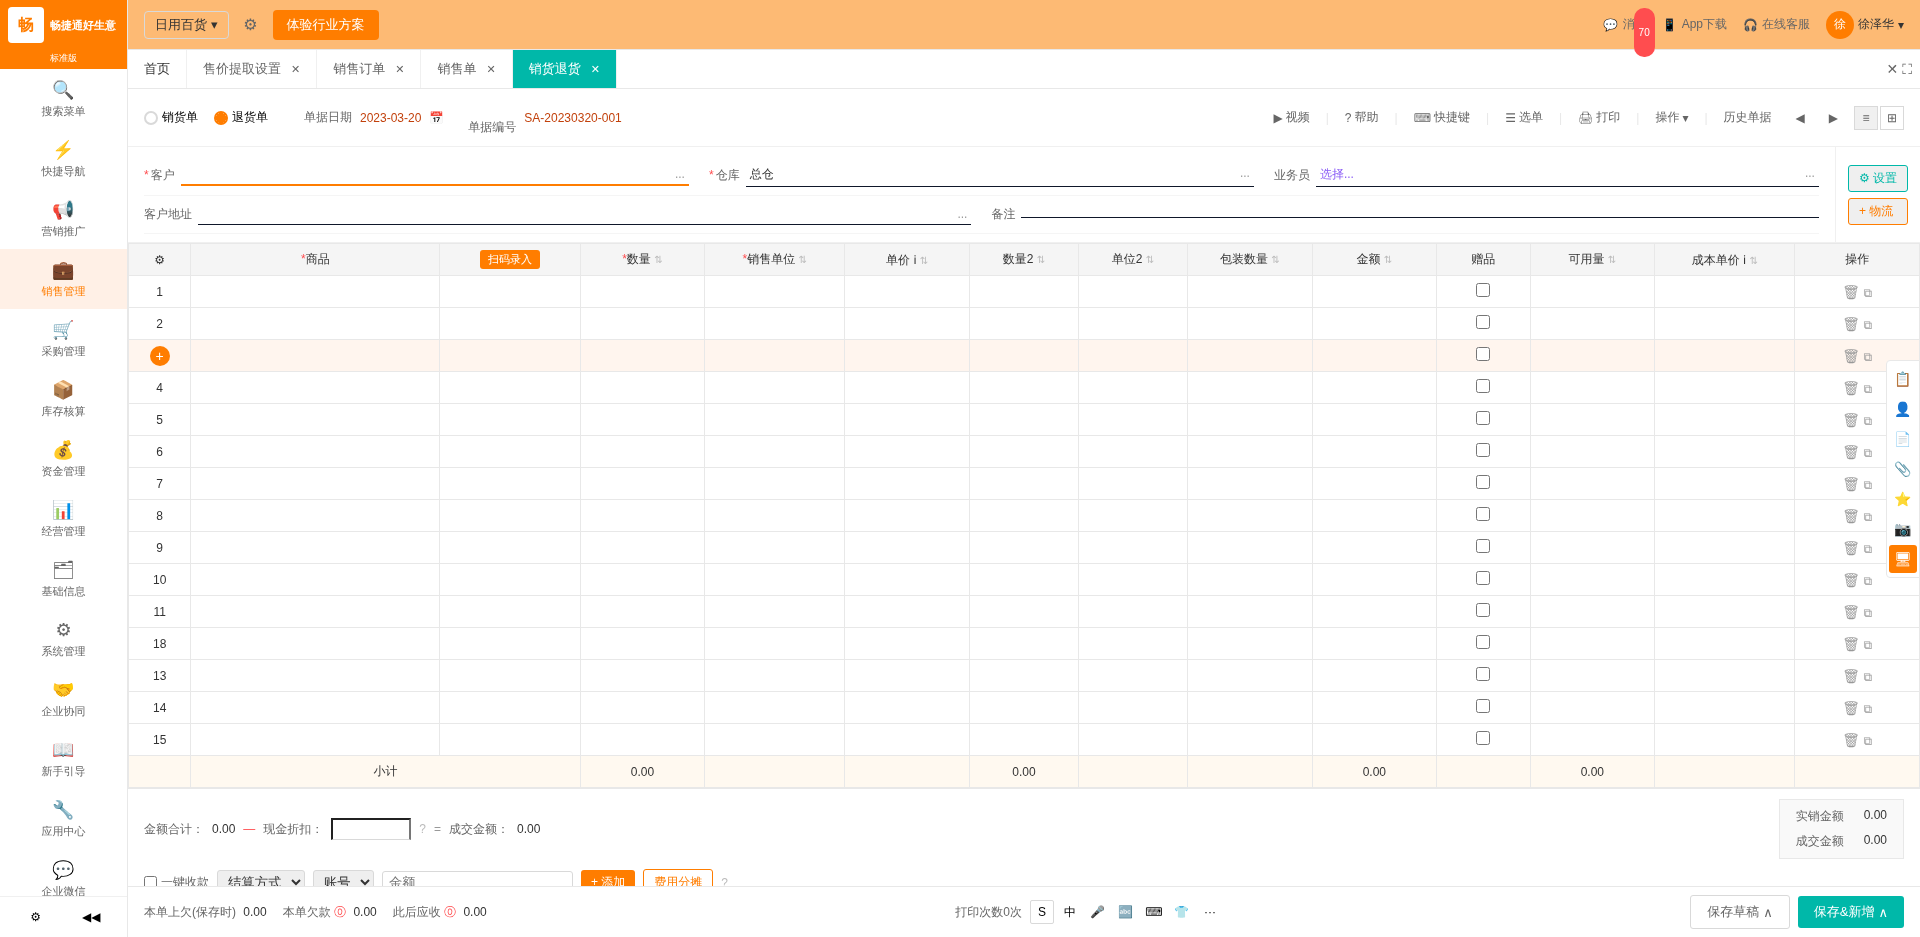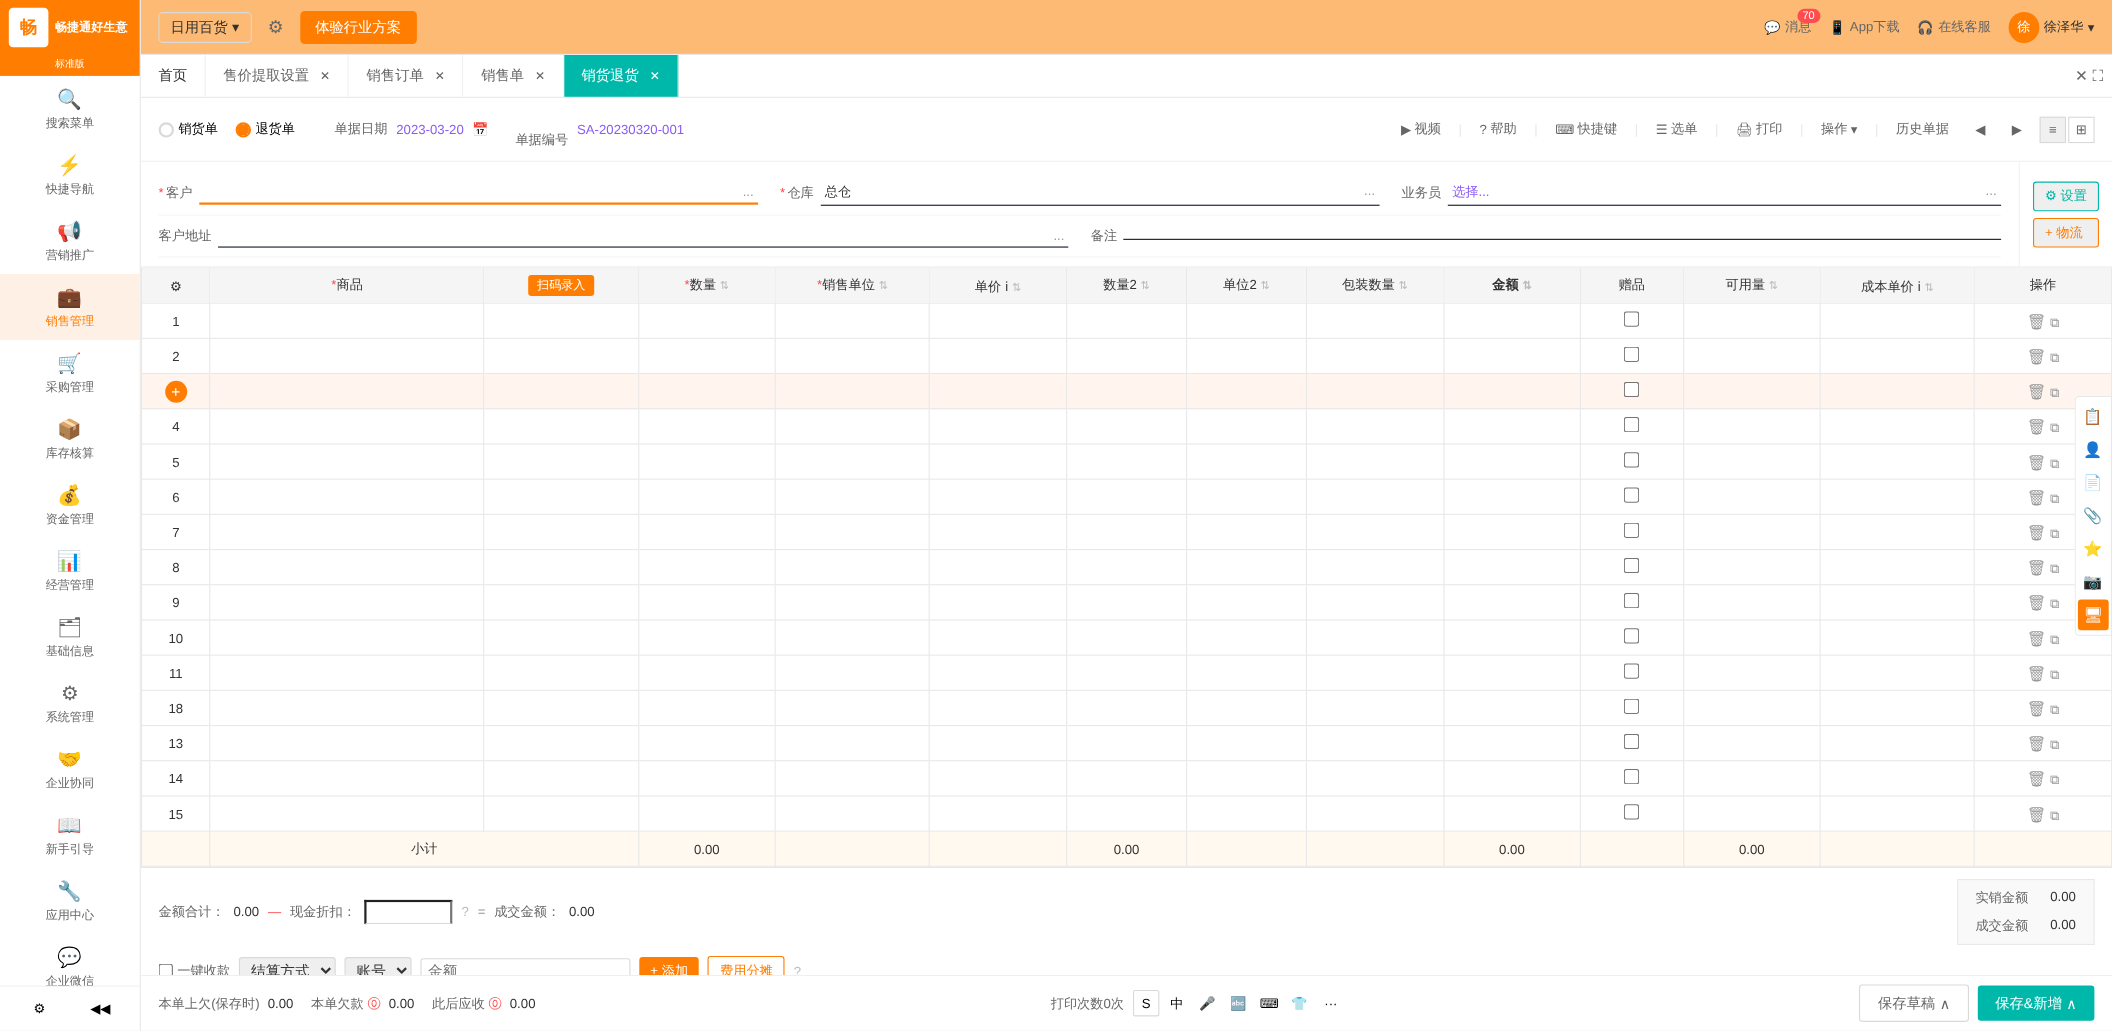--- a/index.html
+++ b/index.html
@@ -25,21 +25,21 @@
     .main-content { flex: 1; display: flex; flex-direction: column; overflow: hidden; }
     
     
     .top-bar { height: 50px; background: #fdba74; display: flex; align-items: center; justify-content: space-between; padding: 0 16px; border-bottom: 1px solid #e8e8e8; flex-shrink: 0; }
     .top-bar-left { display: flex; align-items: center; gap: 8px; }
     .dropdown-btn { display: flex; align-items: center; gap: 4px; padding: 4px 10px; border: 1px solid #d9d9d9; border-radius: 4px; cursor: pointer; font-size: 13px; color: #333; }
     .settings-btn { width: 28px; height: 28px; display: flex; align-items: center; justify-content: center; border-radius: 4px; cursor: pointer; color: #666; font-size: 16px; }
     .experience-btn { background: #ff7d00; color: #fff; border: none; padding: 6px 14px; border-radius: 4px; cursor: pointer; font-size: 13px; }
     .top-bar-right { display: flex; align-items: center; gap: 16px; }
     .top-icon-btn { display: flex; align-items: center; gap: 4px; cursor: pointer; color: #666; font-size: 12px; position: relative; }
-    .badge { background: #ff4d4f; color: #fff; border-radius: 10px; font-size: 10px; padding: 1px 5px; position: absolute; top: -8px; right: -8px; }
+    .badge { background: #ff4d4f; color: #fff; border-radius: 10px; font-size: 10px; padding: 19px 5px; position: absolute; top: -8px; right: -8px; }
     .user-info { display: flex; align-items: center; gap: 4px; cursor: pointer; color: #333; }
     .avatar { width: 28px; height: 28px; border-radius: 50%; background: #ff7d00; display: flex; align-items: center; justify-content: center; color: #fff; font-size: 12px; }
     
     
     .tabs-bar { background: #fff; border-bottom: 1px solid #e8e8e8; display: flex; align-items: center; padding: 0; flex-shrink: 0; }
     .tab { display: flex; align-items: center; gap: 4px; padding: 10px 16px; cursor: pointer; color: #666; font-size: 13px; border-right: 1px solid #f0f0f0; white-space: nowrap; }
     .tab.active { background: #00b8a9; color: #fff; }
     .tab.home { color: #333; font-weight: normal; }
     
     
@@ -48,21 +48,21 @@
     
     .form-container { background: #fff; margin: 0; padding: 0; flex: 1; display: flex; flex-direction: column; }
     
     
     .doc-type-bar { display: flex; align-items: center; padding: 10px 16px; gap: 16px; border-bottom: 1px solid #f0f0f0; background: #fff; }
     .radio-item { display: flex; align-items: center; gap: 4px; cursor: pointer; }
     .radio-circle { width: 14px; height: 14px; border-radius: 50%; border: 2px solid #d9d9d9; }
     .radio-circle.checked { border-color: #ff7d00; background: radial-gradient(circle, #ff7d00 5px, #fff 5px); }
     .doc-meta { display: flex; align-items: center; gap: 8px; margin-left: 20px; }
     .meta-label { color: #666; }
-    .meta-value { color: #8b5cf6; text-align: right; }
+    .meta-value { color: #c2410c; text-align: right; }
     .meta-icon { color: #999; cursor: pointer; }
     .doc-actions { margin-left: auto; display: flex; align-items: center; gap: 8px; }
     .action-btn { display: flex; align-items: center; gap: 3px; padding: 3px 8px; cursor: pointer; color: #666; font-size: 12px; }
     .view-btns { display: flex; gap: 2px; }
     .view-btn { width: 24px; height: 24px; display: flex; align-items: center; justify-content: center; border: 1px solid #d9d9d9; cursor: pointer; color: #666; }
     .view-btn.active { background: #f0f0f0; }
     
     
     .fields-row { display: flex; align-items: center; padding: 8px 16px; gap: 20px; border-bottom: 1px solid #f5f5f5; flex-wrap: wrap; }
     .field-group { display: flex; align-items: center; gap: 6px; flex: 1; min-width: 200px; }
@@ -407,21 +407,21 @@
                   <span class="sort-icon">⇅</span>
                 </th>
                 <th style="width:70px;">
                   单位2
                   <span class="sort-icon">⇅</span>
                 </th>
                 <th style="width:80px;">
                   包装数量
                   <span class="sort-icon">⇅</span>
                 </th>
-                <th style="width:80px;font-weight:bold;">
+                <th style="width:80px;">
                   金额
                   <span class="sort-icon">⇅</span>
                 </th>
                 <th style="width:60px;">赠品</th>
                 <th style="width:80px;">
                   可用量
                   <span class="sort-icon">⇅</span>
                 </th>
                 <th style="width:90px;">
                   成本单价 ℹ

